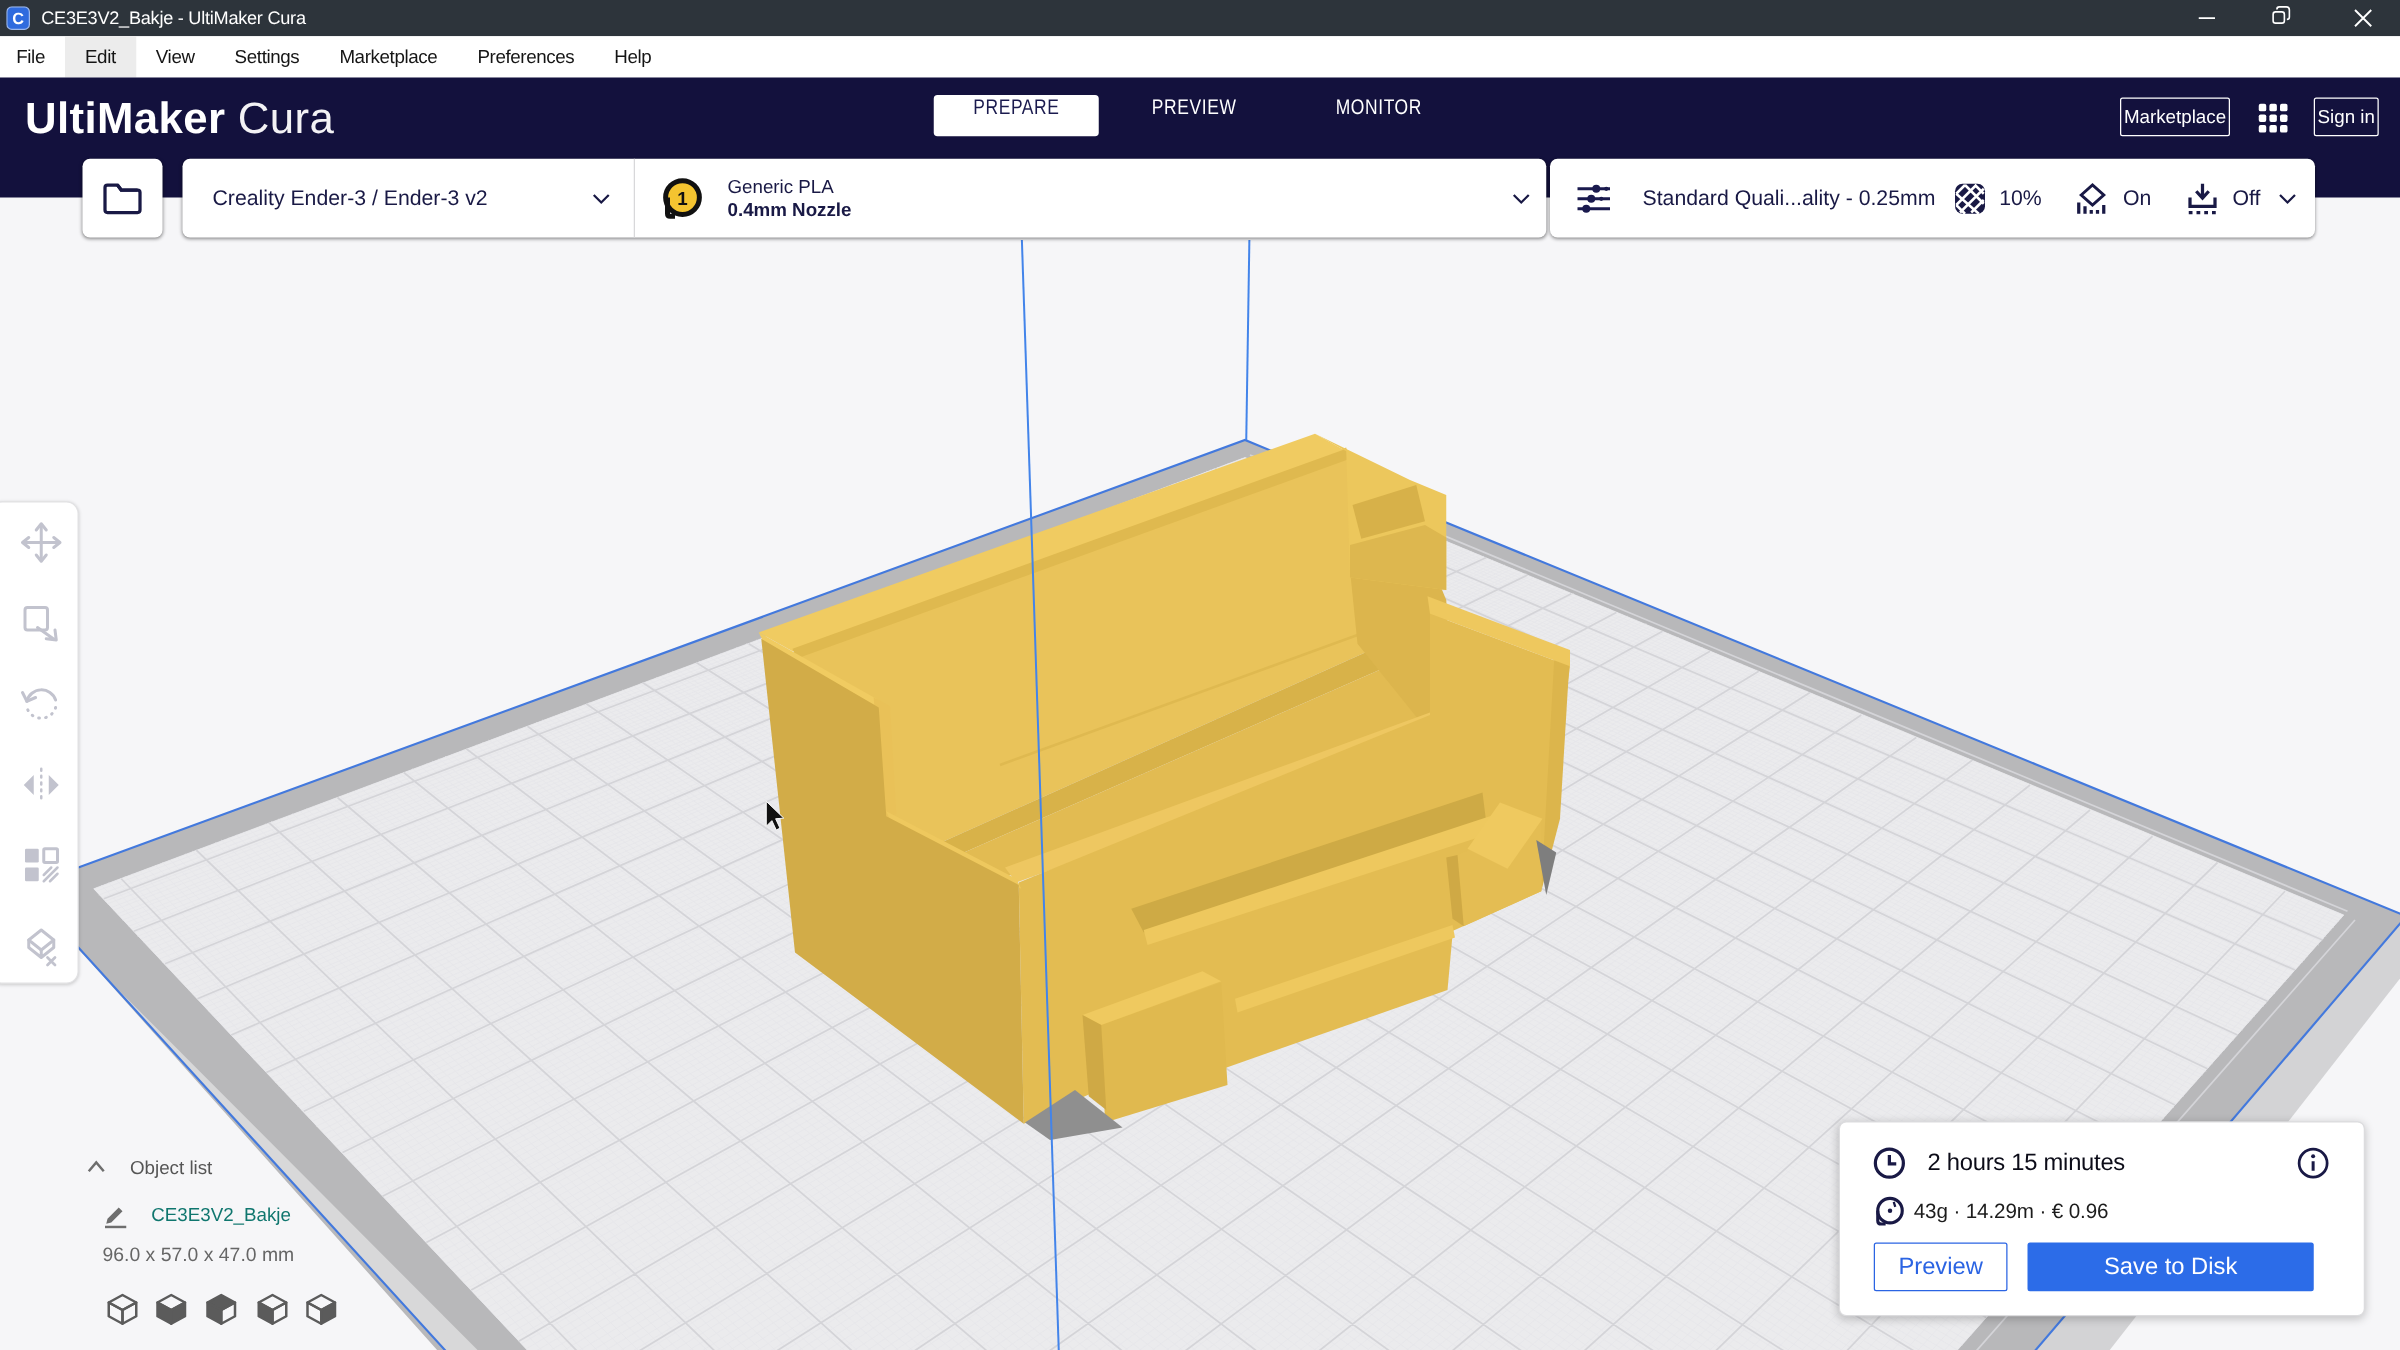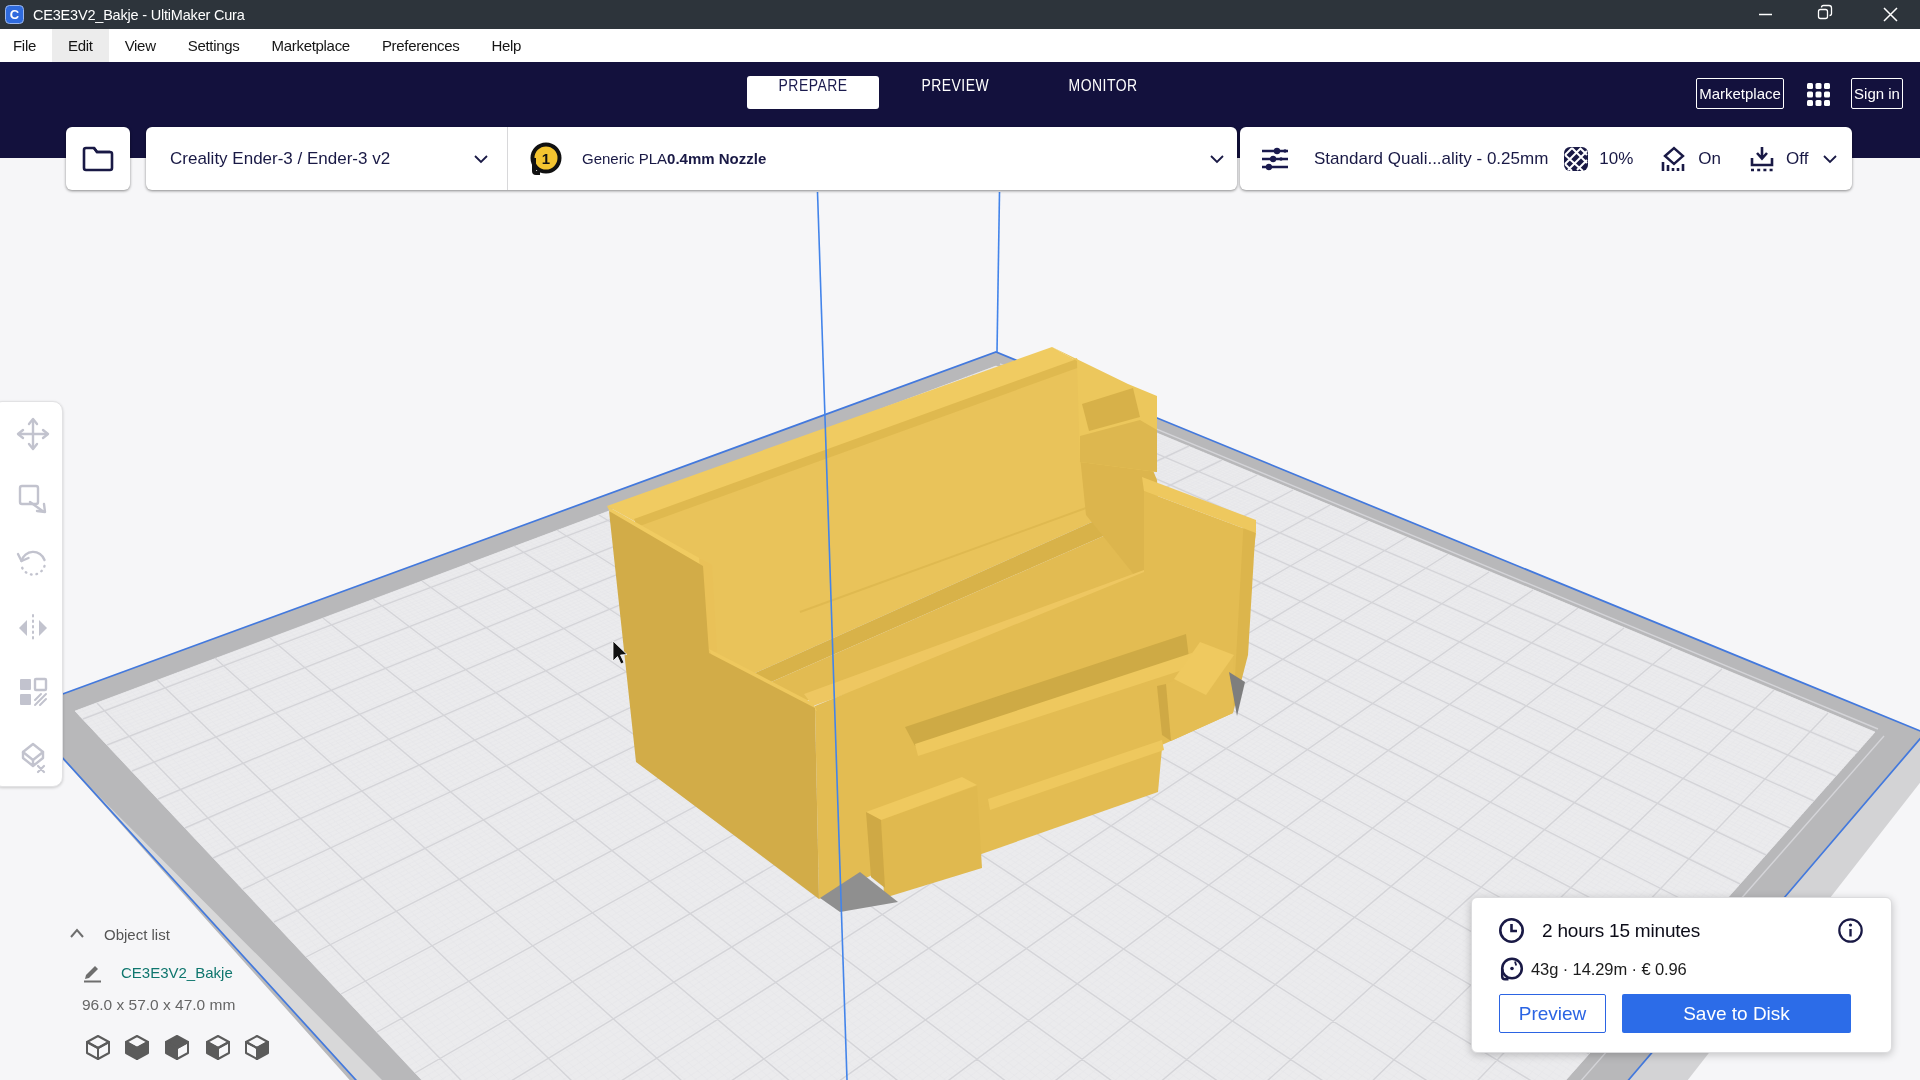--- a/index.html
+++ b/index.html
@@ -84,20 +84,21 @@
   <span style="padding-left:13px;padding-right:16px">File</span>
     <span class="hl">Edit</span>
     <span>View</span>
     <span>Settings</span>
     <span>Marketplace</span>
     <span>Preferences</span>
     <span>Help</span>
 </div>
 
 <div class="header">
+  <div class="logo"><b>UltiMaker</b> <span>Cura</span></div>
   <div class="tab tabactive">
       <span style="transform:scaleX(0.82);letter-spacing:0.6px">PREPARE</span>
     </div>
   <div class="tab tabw" style="left:905px;width:100px">
       <span style="transform:scaleX(0.82);letter-spacing:0.6px">PREVIEW</span>
     </div>
   <div class="tab tabw" style="left:1052px;width:102px">
       <span style="transform:scaleX(0.82);letter-spacing:0.6px">MONITOR</span>
     </div>
   <div class="hbtn" style="left:1696px;width:88px">Marketplace</div>
@@ -131,21 +132,21 @@
       </span>
   </div>
   <div style="flex:1;display:flex;align-items:center;height:100%">
     <span style="margin-left:18px;display:flex">
         <svg width="38" height="38" viewBox="0 0 38 38">
           <circle cx="20" cy="18" r="13.5" fill="#f4c430" stroke="#111" stroke-width="4"></circle>
           <path d="M 8,18 L 8,31 Q 8,33 10,33 L 14,33" fill="none" stroke="#111" stroke-width="4"></path>
           <text x="20" y="24" font-size="15" font-weight="bold" text-anchor="middle" fill="#111" font-family="Liberation Sans">1</text>
         </svg>
       </span>
-    <span style="margin-left:18px;display:flex;flex-direction:row;line-height:19px">
+    <span style="margin-left:18px;display:flex;flex-direction:column;line-height:19px">
       <span class="navy" style="font-size:15px">Generic PLA</span>
       <span class="navy" style="font-size:15px;font-weight:bold">0.4mm Nozzle</span>
     </span>
     <span style="margin-left:auto;margin-right:12px;display:flex">
         <svg width="16" height="16" viewBox="0 0 16 16">
           <path d="M 2,5 L 8,11 L 14,5" stroke="#191945" stroke-width="1.8" fill="none"></path>
         </svg>
       </span>
   </div>
 </div>

